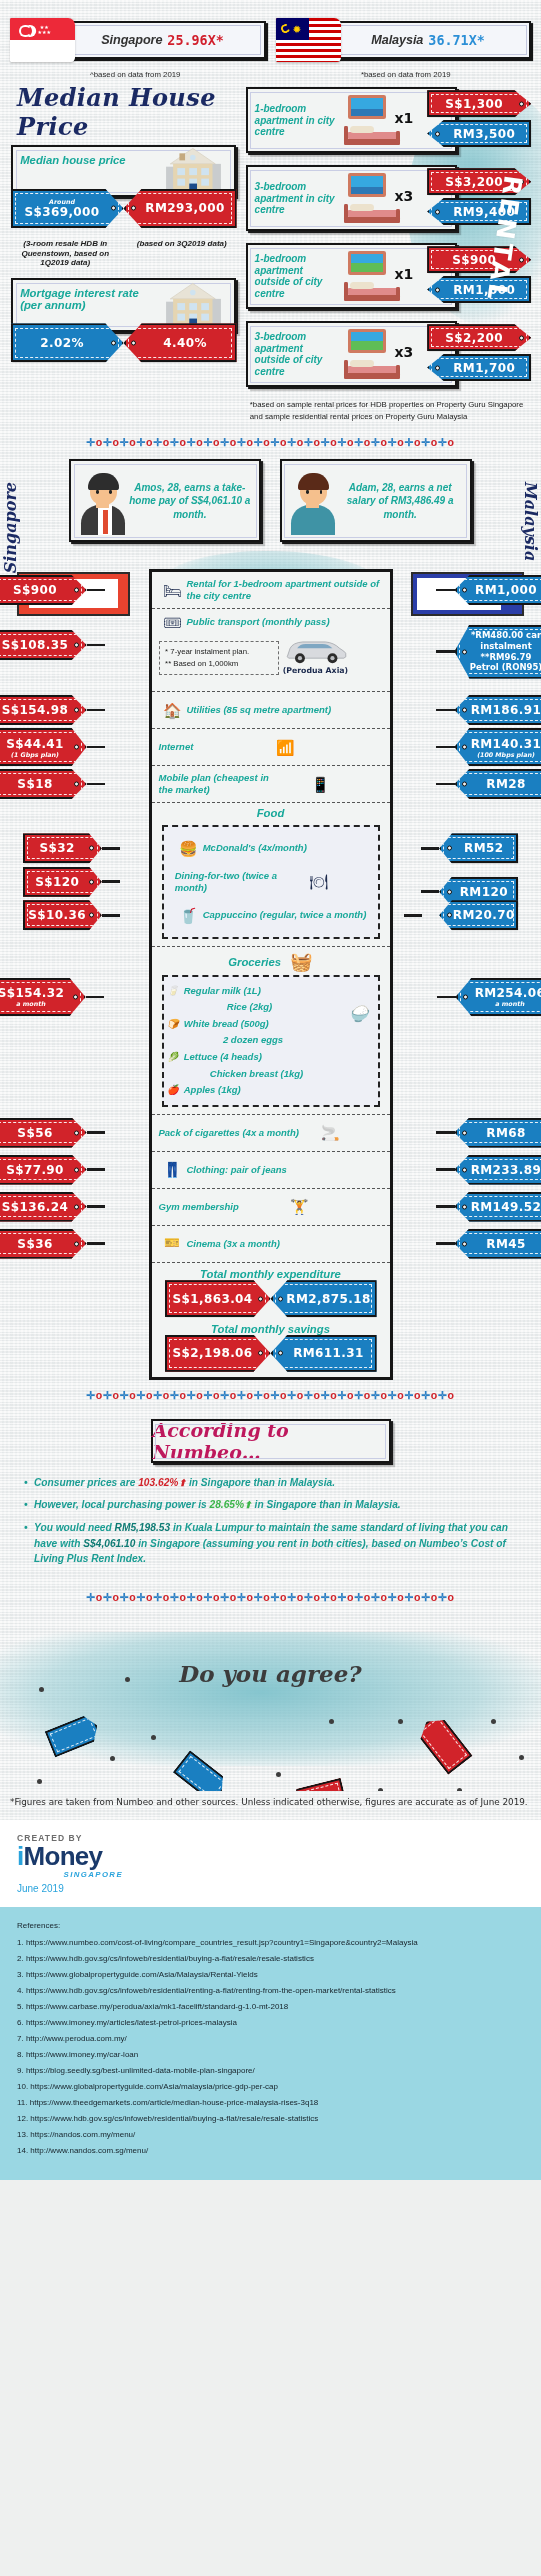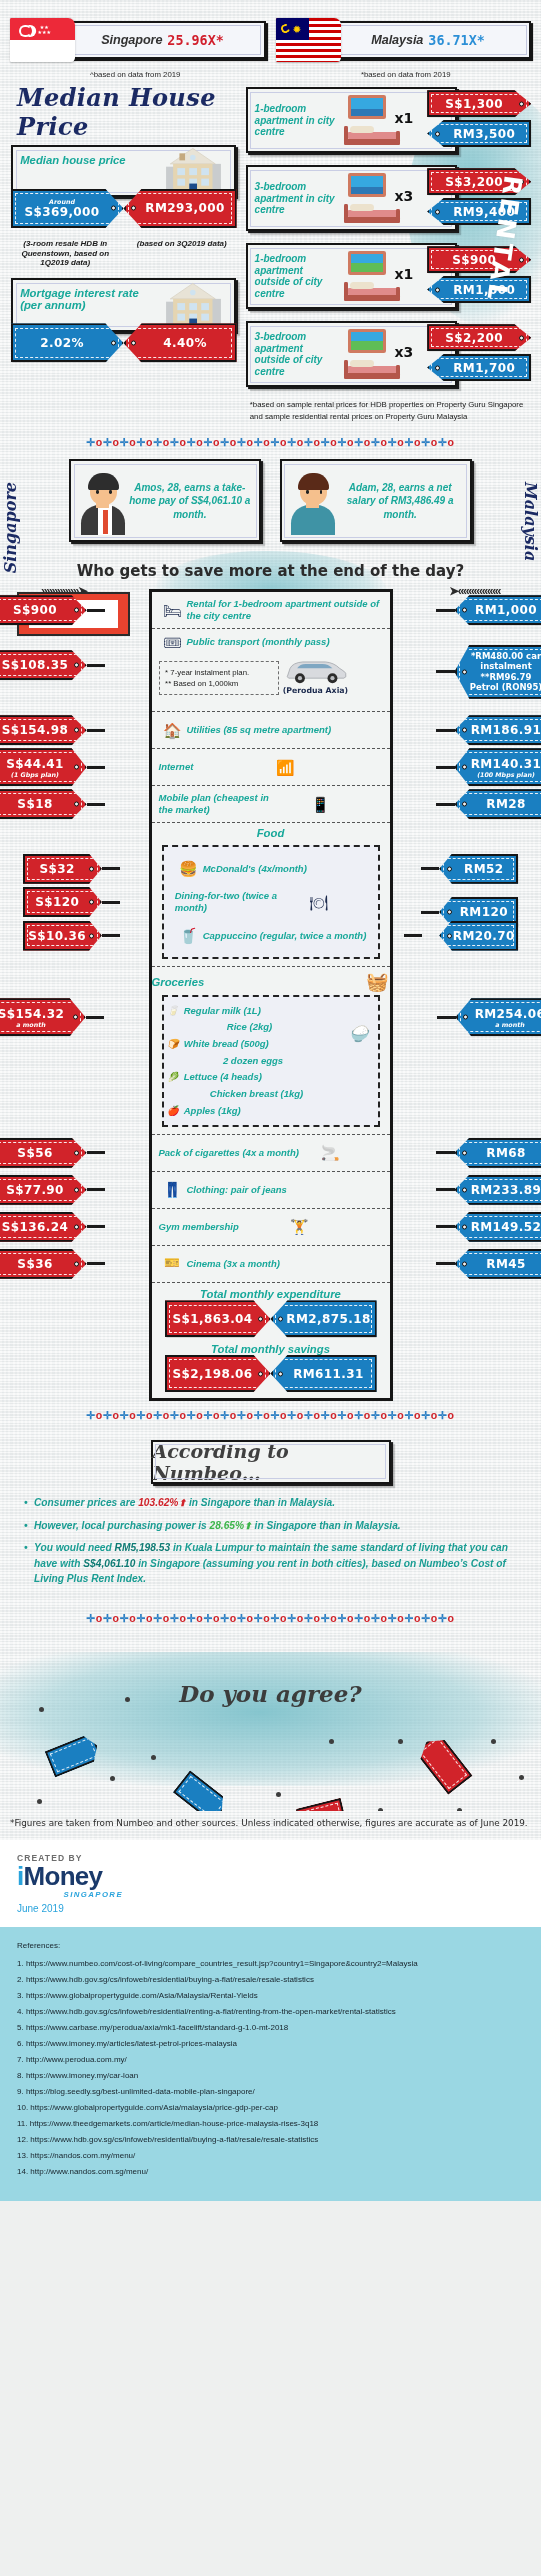--- a/index.html
+++ b/index.html
@@ -199,21 +199,21 @@
   .billinner{ position:absolute; inset:5.6px 10px; background:#fff; display:flex; align-items:center; justify-content:center;}
   .billinner .sym{ font-weight:bold; font-size:14px; color:#d1232a;}
   .billinner2{ position:absolute; inset:4.2px 21px 4.2px 4.2px; background:#fff;}
   .rmlabel{ position:absolute; left:10px; top:17px; color:#fff; font-weight:bold; font-size:10px; font-family:"DejaVu Sans",sans-serif;}
 
   
   .numbeo{ padding:10px 0 4.2px; }
   .numbeo-title{
     margin:0 auto; width:240px; height:44px; display:flex; align-items:center; justify-content:center;
   }
-  .numbeo-title .t{ font-family:"DejaVu Serif", serif; font-style:italic; font-weight:bold; color:#404040; font-size:19px;}
+  .numbeo-title .t{ font-family:"DejaVu Serif", serif; font-style:italic; font-weight:bold; color:#be185d; font-size:19px;}
   .bullets{ padding:11.3px 18.3px 5.6px 24px; }
   .bullets li{ list-style:none; position:relative; font-style:italic; font-weight:bold; color:#1a9d93;
                font-size:10.2px; line-height:1.5; margin-bottom:7px; padding-left:10px;}
   .bullets li:before{ content:"\2022"; position:absolute; left:0; top:0; color:#1a9d93;}
   .hl-red{ color:#d1232a; } .hl-green{ color:#3cb54a; } .hl-dark{ color:#0f7b74; }
   .up{ font-size:9.2px; }
 
   
   .agree{ position:relative; height:176px; margin-top:2.8px; overflow:hidden;}
   .agree-bg{ position:absolute; left:0; right:0; top:17px; height:134px;
@@ -517,21 +517,20 @@
           <div class="av-eye" style="left:31px"></div>
       </div>
       <div class="ptext">Adam, 28, earns a net salary of RM3,486.49 a month.</div>
     </div>
   </div>
 
   <div class="qwrap">
     <div class="qsplash"></div>
     <div class="arrow-l">»»»»»»»➤</div>
     <div class="arrow-r">➤««««««««</div>
-    <div class="qtext">Who gets to save more at the end of the day?</div>
   </div>
 
   <div class="expense">
     <div class="colbox closed">
 
       <div class="erow">
         <div class="eico">🛏</div>
         <div class="elabel">Rental for 1-bedroom apartment outside of the city centre</div>
         <div class="sidetag tagL" style="left:-158px;">
           <div class="tag tag-red tag-left">
@@ -721,21 +720,21 @@
                   <span class="amt">RM20.70</span>
                   <span class="hole l"></span>
                 </div>
             </div>
           </div>
 
         </div>
       </div>
 
       <div style="position:relative;border-bottom:1.4px dashed #555;">
-        <div style="display:flex;align-items:center;justify-content:space-between;gap:9px;padding-top:5.6px;">
+        <div style="display:flex;align-items:center;justify-content:center;gap:9px;padding-top:5.6px;">
           <div class="foodhead" style="padding:0;">Groceries</div>
           <div style="font-size:18.3px;line-height:1;">🧺</div>
         </div>
         <div class="dashgroup">
           <div class="grocgrid" style="position:relative;">
             <div style="display:flex;align-items:center;gap:4.2px;">
                 <span>🥛</span>
                 <span>Regular milk (1L)</span>
               </div>
             <div style="text-align:center;padding-right:42px;">Rice (2kg)</div>
@@ -887,20 +886,26 @@
             <span class="hole l"></span>
           </div>
       </div>
     </div>
 
     <div class="money-l" style="position:absolute;left:17px;bottom:18.3px;width:113px;">
       <div class="billnote red">
           <div class="billinner">
             <span class="sym">$</span>
           </div>
+        </div>
+    </div>
+    <div class="money-r" style="position:absolute;right:17px;bottom:18.3px;width:113px;">
+      <div class="billnote blue">
+          <div class="billinner2"></div>
+          <span class="rmlabel">RM</span>
         </div>
     </div>
   </div>
 
   <div class="dotline">
     <span class="p">✛</span><span class="o">o</span><span class="p">✛</span><span class="o">o</span><span class="p">✛</span><span class="o">o</span><span class="p">✛</span><span class="o">o</span><span class="p">✛</span><span class="o">o</span><span class="p">✛</span><span class="o">o</span><span class="p">✛</span><span class="o">o</span><span class="p">✛</span><span class="o">o</span><span class="p">✛</span><span class="o">o</span><span class="p">✛</span><span class="o">o</span><span class="p">✛</span><span class="o">o</span><span class="p">✛</span><span class="o">o</span><span class="p">✛</span><span class="o">o</span><span class="p">✛</span><span class="o">o</span><span class="p">✛</span><span class="o">o</span><span class="p">✛</span><span class="o">o</span><span class="p">✛</span><span class="o">o</span><span class="p">✛</span><span class="o">o</span><span class="p">✛</span><span class="o">o</span><span class="p">✛</span><span class="o">o</span><span class="p">✛</span><span class="o">o</span><span class="p">✛</span><span class="o">o</span>
   </div>
 
   <div class="numbeo">
     <div class="frame numbeo-title">

